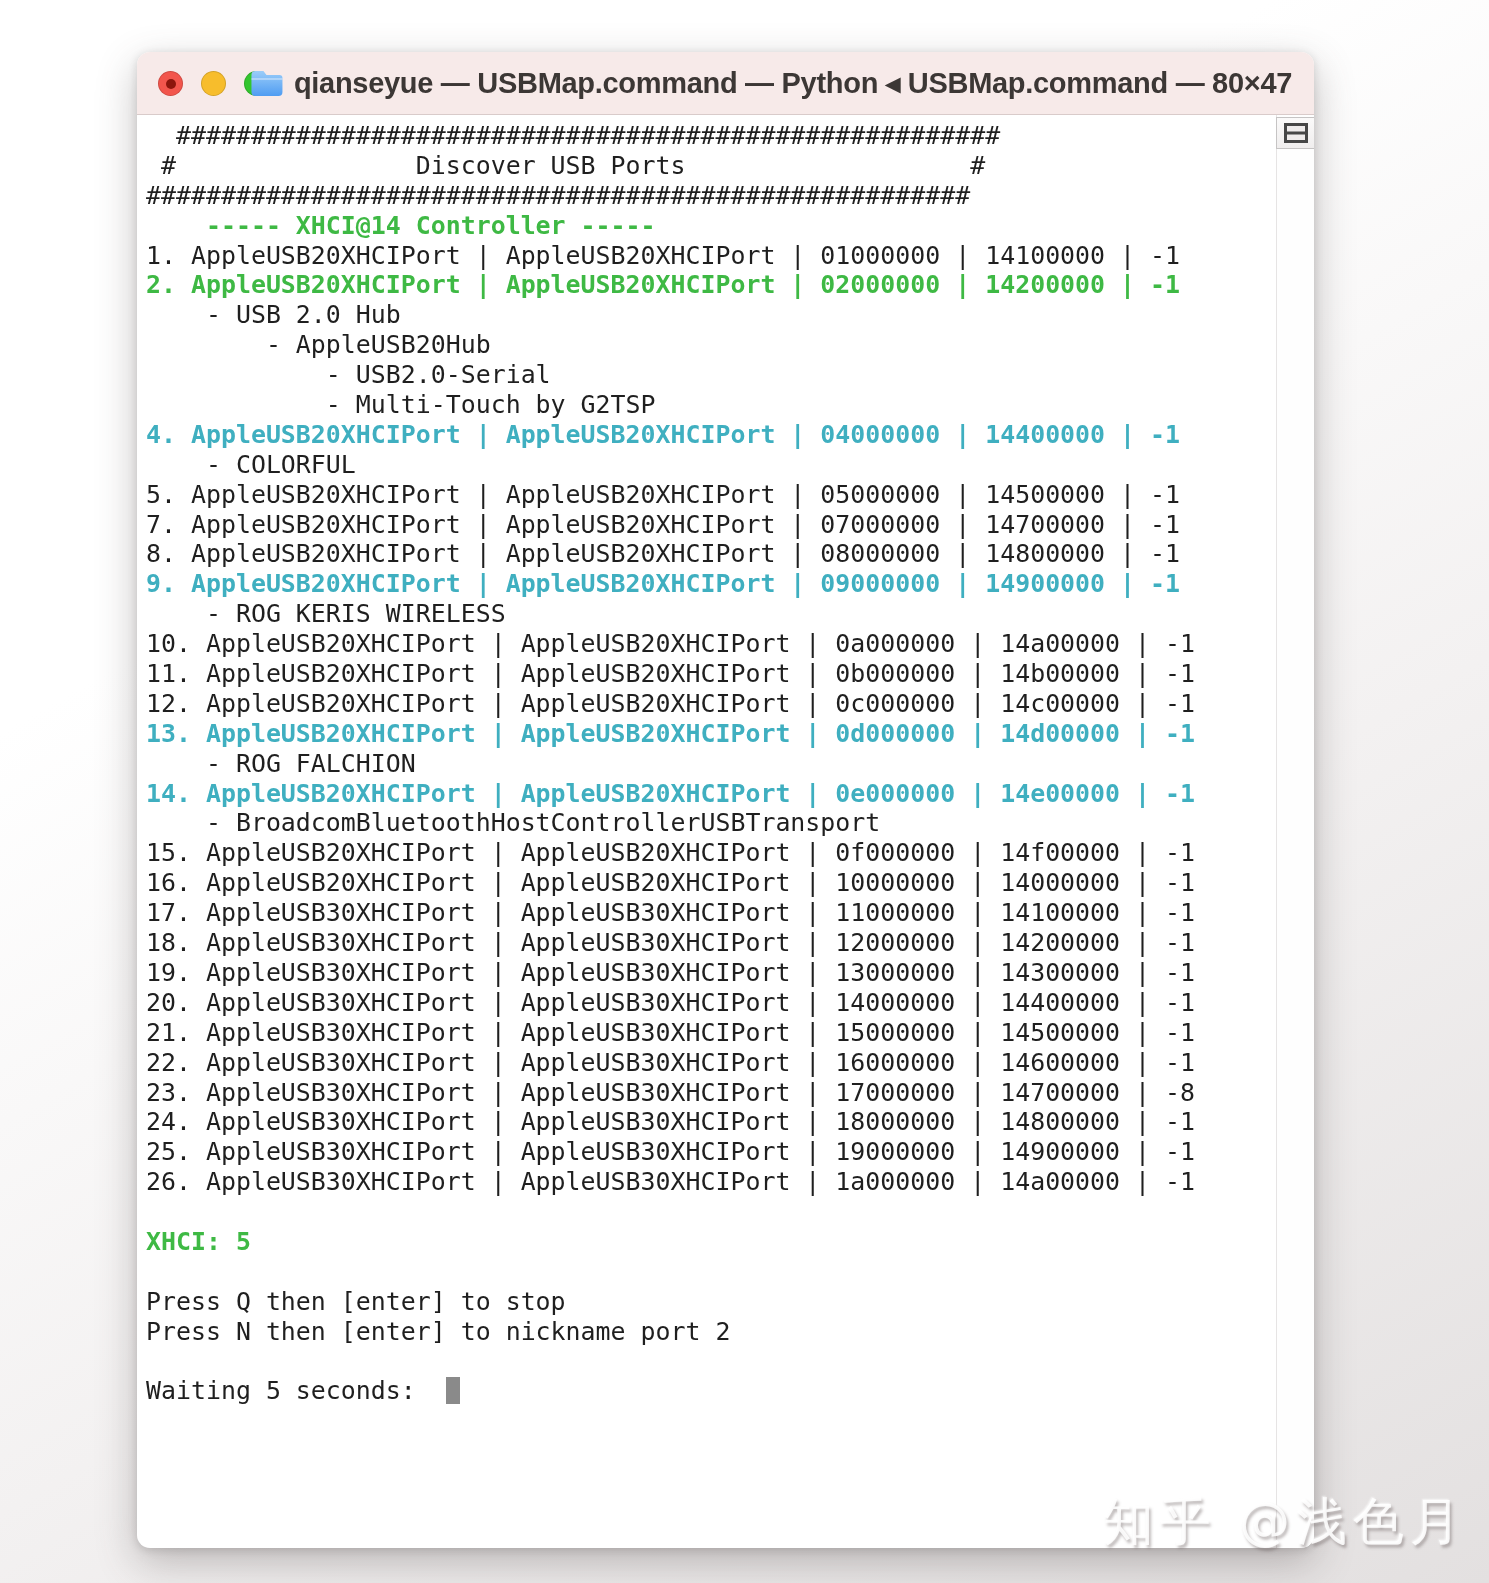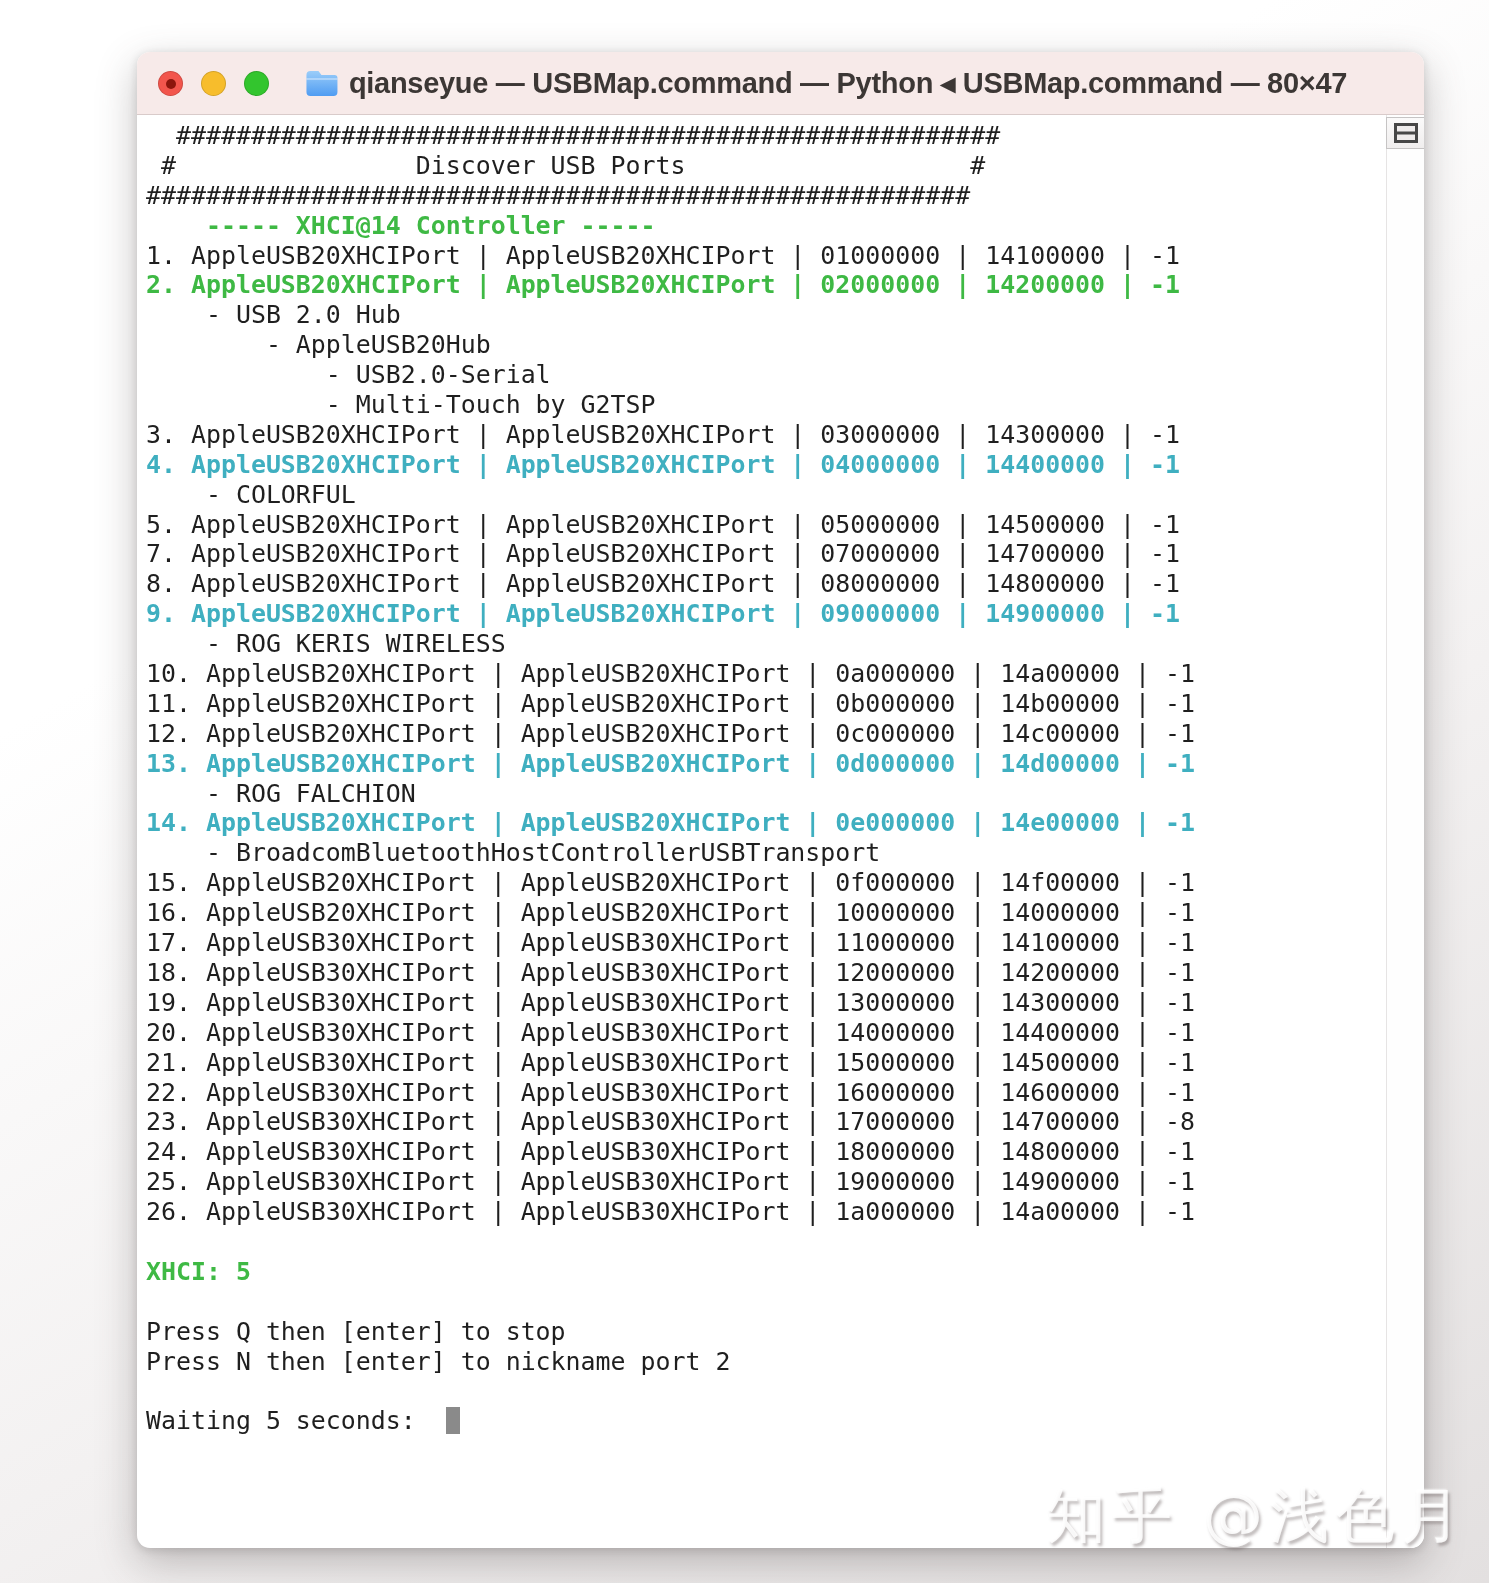--- a/index.html
+++ b/index.html
@@ -3,21 +3,21 @@
 <meta charset="utf-8">
 <style>
   * { margin:0; padding:0; box-sizing:border-box; }
   html,body { width:1489px; height:1583px; overflow:hidden; }
   body {
     font-family:"Liberation Sans", sans-serif;
     background: linear-gradient(150deg, #ffffff 30%, #f3f1f1 62%, #e3e0e0 100%);
     position:relative;
   }
   .window {
-    position:absolute; left:137px; top:52px; width:1287px; height:1496px;
+    position:absolute; left:137px; top:52px; width:1177px; height:1496px;
     background: var(--window-bg, #ffffff);
     border-radius:13px;
     box-shadow: 0 14px 40px rgba(80,70,70,.33), 0 2px 10px rgba(0,0,0,.14);
     overflow:hidden;
   }
   .titlebar {
     position:absolute; left:0; top:0; right:0; height:63px;
     background: var(--titlebar-bg, #f7eae9);
     border-bottom:1px solid var(--titlebar-border, #d9cbca);
   }
@@ -65,21 +65,21 @@
   .split-btn {
     position:absolute; top:2px; left:-1px; width:39px; height:32px;
     display:flex; align-items:center; justify-content:center;
     background:linear-gradient(#fbfafa,#f0eeee);
     border:1px solid #c6c4c4;
   }
   
   .watermark {
     position:absolute; right:22px; bottom:26px;
     font-family:"DejaVu Sans", sans-serif;
-    font-size:60px; letter-spacing:6px;
+    font-size:51px; letter-spacing:6px;
     color: rgba(255,255,255,0.88);
     text-shadow: 2px 3px 3px rgba(110,100,100,0.45), -1px -1px 2px rgba(255,255,255,0.7);
     pointer-events:none;
   }
 </style>
 </head>
 <body>
 
 <div class="window">
 
@@ -112,21 +112,20 @@
       <div class="term-line"><span class="seg-default">  #######################################################</span></div>
       <div class="term-line"><span class="seg-default"> #                Discover USB Ports                   #</span></div>
       <div class="term-line"><span class="seg-default">#######################################################</span></div>
       <div class="term-line"><span class="seg-green">    ----- XHCI@14 Controller -----</span></div>
       <div class="term-line"><span class="seg-default">1. AppleUSB20XHCIPort | AppleUSB20XHCIPort | 01000000 | 14100000 | -1</span></div>
       <div class="term-line"><span class="seg-green">2. AppleUSB20XHCIPort | AppleUSB20XHCIPort | 02000000 | 14200000 | -1</span></div>
       <div class="term-line"><span class="seg-default">    - USB 2.0 Hub</span></div>
       <div class="term-line"><span class="seg-default">        - AppleUSB20Hub</span></div>
       <div class="term-line"><span class="seg-default">            - USB2.0-Serial</span></div>
       <div class="term-line"><span class="seg-default">            - Multi-Touch by G2TSP</span></div>
-      <div class="term-line"><span class="seg-default">3. AppleUSB20XHCIPort | AppleUSB20XHCIPort | 03000000 | 14300000 | -1</span></div>
       <div class="term-line"><span class="seg-cyan">4. AppleUSB20XHCIPort | AppleUSB20XHCIPort | 04000000 | 14400000 | -1</span></div>
       <div class="term-line"><span class="seg-default">    - COLORFUL</span></div>
       <div class="term-line"><span class="seg-default">5. AppleUSB20XHCIPort | AppleUSB20XHCIPort | 05000000 | 14500000 | -1</span></div>
       <div class="term-line"><span class="seg-default">7. AppleUSB20XHCIPort | AppleUSB20XHCIPort | 07000000 | 14700000 | -1</span></div>
       <div class="term-line"><span class="seg-default">8. AppleUSB20XHCIPort | AppleUSB20XHCIPort | 08000000 | 14800000 | -1</span></div>
       <div class="term-line"><span class="seg-cyan">9. AppleUSB20XHCIPort | AppleUSB20XHCIPort | 09000000 | 14900000 | -1</span></div>
       <div class="term-line"><span class="seg-default">    - ROG KERIS WIRELESS</span></div>
       <div class="term-line"><span class="seg-default">10. AppleUSB20XHCIPort | AppleUSB20XHCIPort | 0a000000 | 14a00000 | -1</span></div>
       <div class="term-line"><span class="seg-default">11. AppleUSB20XHCIPort | AppleUSB20XHCIPort | 0b000000 | 14b00000 | -1</span></div>
       <div class="term-line"><span class="seg-default">12. AppleUSB20XHCIPort | AppleUSB20XHCIPort | 0c000000 | 14c00000 | -1</span></div>

